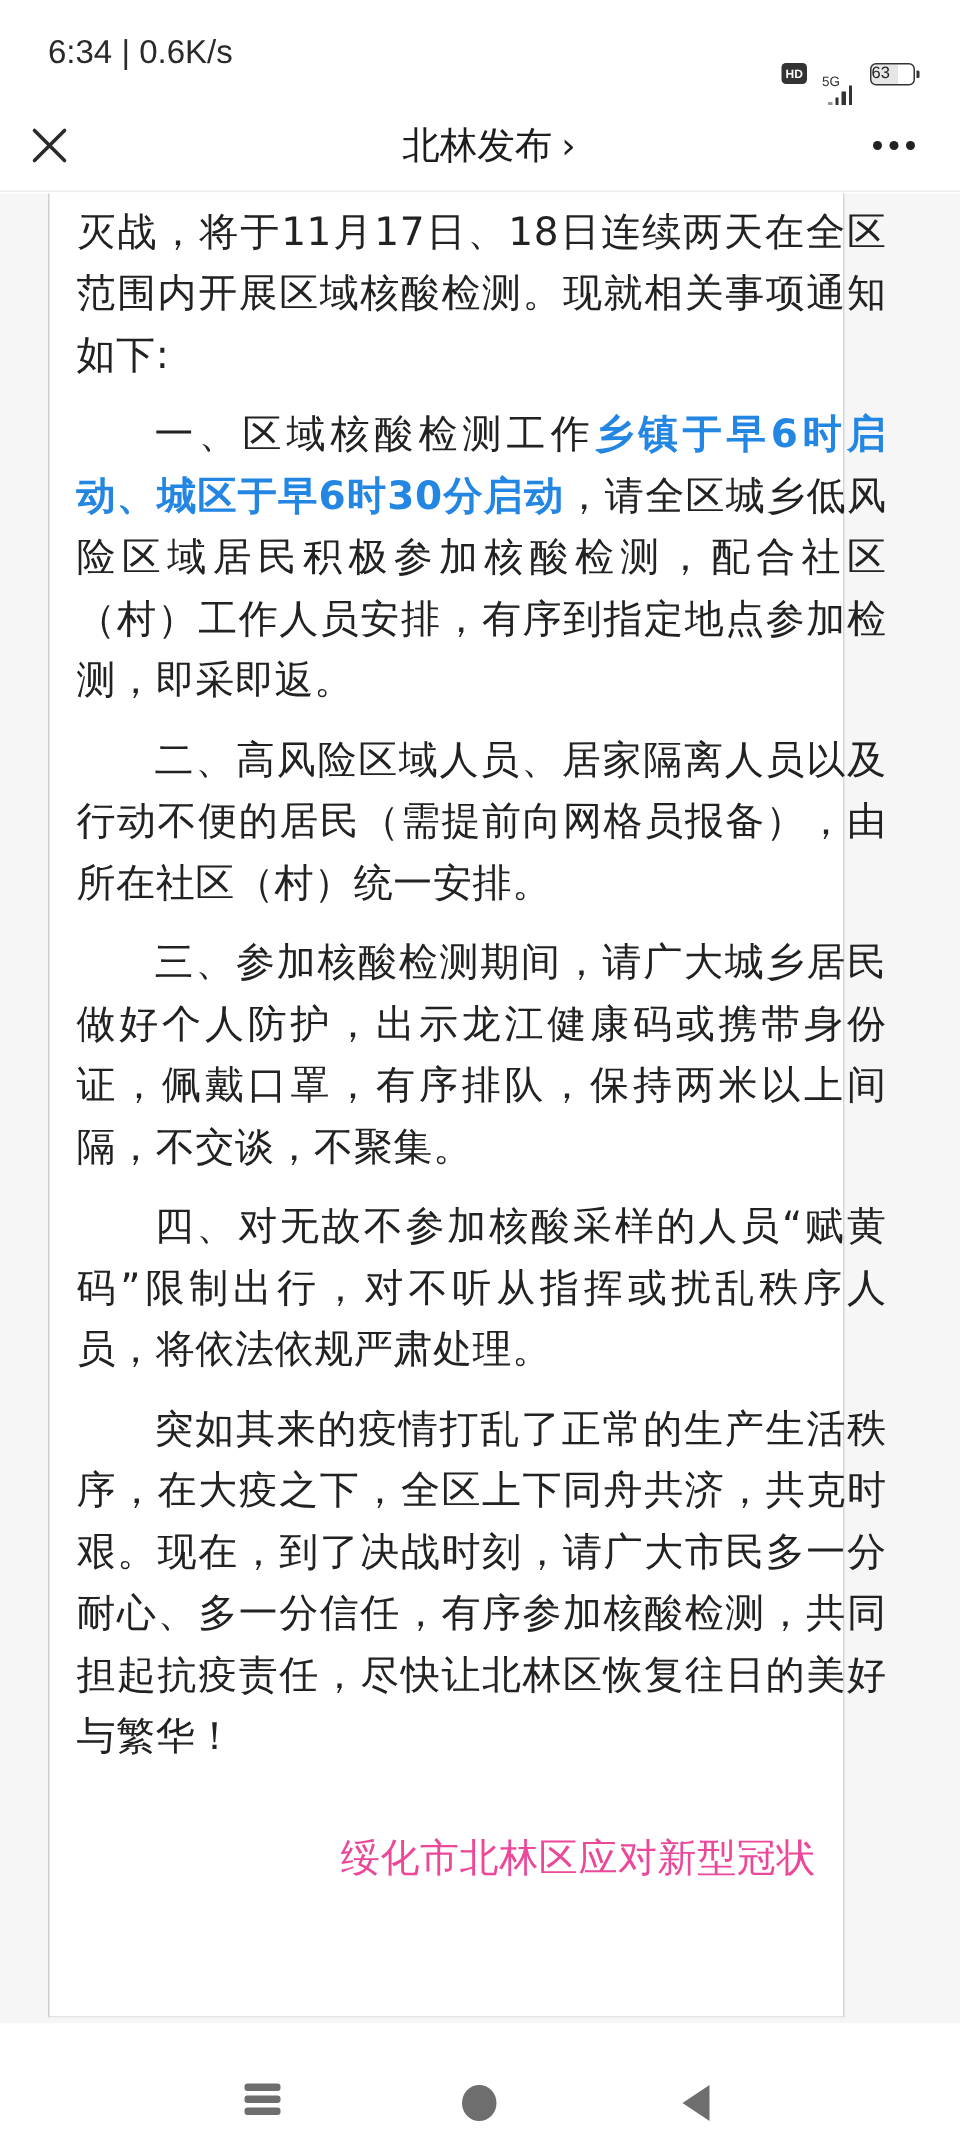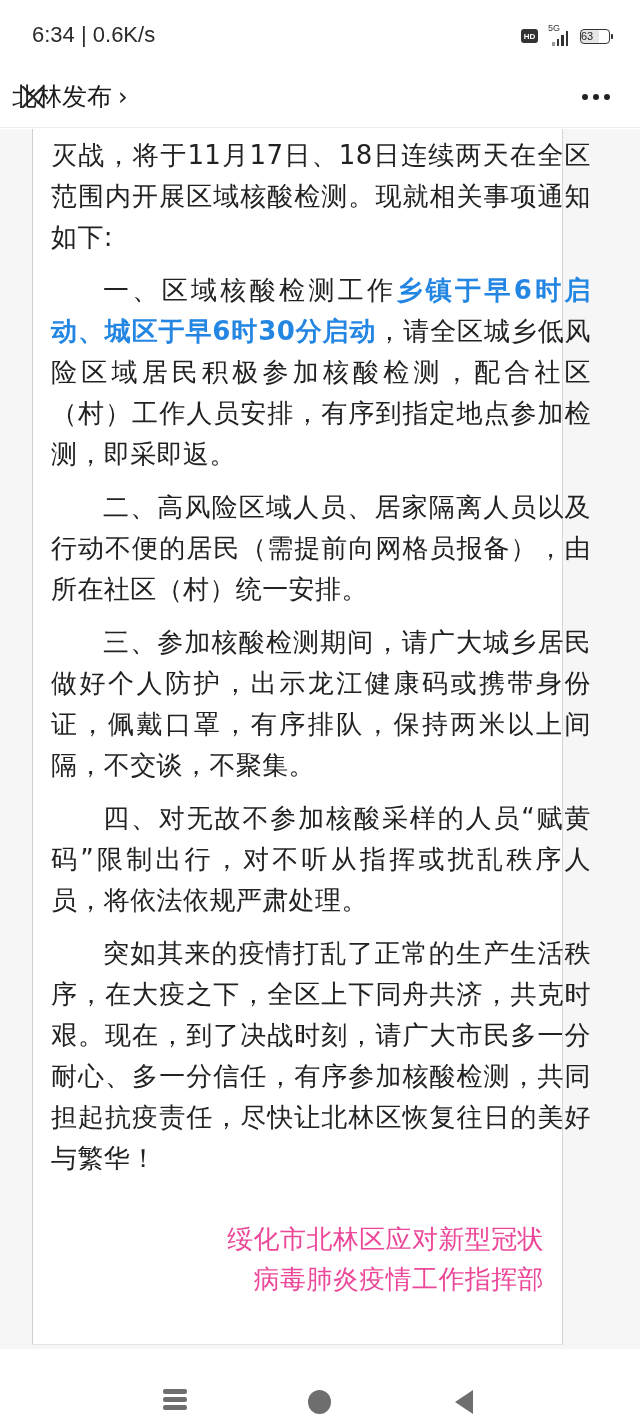--- a/index.html
+++ b/index.html
@@ -3,30 +3,30 @@
 <meta charset="utf-8">
 <style>
   * { box-sizing: border-box; margin: 0; padding: 0; }
   html, body { width: 640px; height: 1422px; overflow: hidden; background: #ffffff; }
   body { font-family: "DejaVu Sans", "Liberation Sans", sans-serif; color: #222; position: relative; }
 
   .status-bar { position: absolute; left: 0; top: 0; width: 640px; height: 70px; background: #fff; padding-left: 28px; }
   .status-time { position: absolute; left: 32px; top: 22px; font-size: 22px; color: #2a2a2a; font-family: "Liberation Sans", sans-serif; }
   .status-right { position: absolute; right: 30px; top: 26px; display: flex; align-items: center; gap: 8px; }
   .hd-badge { width: 17px; height: 14px; background: #333; color: #fff; font-size: 8px; font-weight: bold; border-radius: 3px; display: flex; align-items: center; justify-content: center; font-family: "Liberation Sans", sans-serif; }
-  .signal { position: relative; width: 26px; height: 20px; }
+  .signal { position: relative; width: 26px; height: 20px; margin-top: 26px; }
   .signal .net { position: absolute; left: 2px; top: -3px; font-size: 9px; color: #333; font-family: "Liberation Sans", sans-serif; }
   .signal .bars { position: absolute; left: 6px; bottom: 0; display: flex; align-items: flex-end; gap: 2px; }
   .signal .bars span { display: block; width: 2.5px; background: #333; }
   .battery { position: relative; width: 30px; height: 15px; border: 1.5px solid #333; border-radius: 4px; font-size: 11px; display: flex; align-items: center; justify-content: flex-start; color: #222; background: linear-gradient(to right, #e6e6e6 63%, #fff 63%); font-family: "Liberation Sans", sans-serif; }
   .battery::after { content: ""; position: absolute; right: -4px; top: 4px; width: 2px; height: 5px; background: #333; border-radius: 0 1px 1px 0; }
 
   .nav-bar { position: absolute; left: 0; top: 70px; width: 640px; height: 58px; background: #fff; border-bottom: 1px solid #ededed; }
   .close-btn { position: absolute; left: 18px; top: 12px; width: 30px; height: 30px; }
-  .nav-title { position: absolute; left: 0; right: 0; top: 10px; font-size: 25px; color: #1d1d1d; padding-left: 12px; }
+  .nav-title { position: absolute; left: 0; right: 0; top: 10px; text-align: center; font-size: 25px; color: #1d1d1d; padding-left: 12px; }
   .nav-title .chev { margin-left: 6px; font-size: 24px; }
   .more-btn { position: absolute; right: 30px; top: 24px; display: flex; gap: 5px; }
   .more-btn span { width: 6px; height: 6px; background: #222; border-radius: 50%; }
 
   .page { position: absolute; left: 0; top: 129px; width: 640px; height: 1220px; background: #f6f6f6; }
   .frame { position: absolute; left: 32px; top: 0; width: 531px; height: 1216px; background: #fff; border-left: 1.5px solid #cfcfcf; border-right: 1.5px solid #d4d4d4; border-bottom: 1px solid #e4e4e4; }
   .article { position: absolute; left: 18px; top: 6px; width: 540px; font-size: 26px; line-height: 41px; color: #222; text-align: justify; letter-spacing: 0.4px; }
   .article p { margin-bottom: 12px; }
   .article p.indent { text-indent: 52px; }
   .hl { color: #2486e3; font-weight: bold; }
@@ -86,21 +86,20 @@
     <div class="article">
       <p>灭战，将于11月17日、18日连续两天在全区范围内开展区域核酸检测。现就相关事项通知如下:</p>
       <p class="indent"><span>一、区域核酸检测工作</span><span class="hl">乡镇于早6时启动</span><span class="hl">、</span><span class="hl">城区于早6时30分启动</span><span>，请全区城乡低风险区域居民积极参加核酸检测，配合社区（村）工作人员安排，有序到指定地点参加检测，即采即返。</span></p>
       <p class="indent">二、高风险区域人员、居家隔离人员以及行动不便的居民（需提前向网格员报备），由所在社区（村）统一安排。</p>
       <p class="indent">三、参加核酸检测期间，请广大城乡居民做好个人防护，出示龙江健康码或携带身份证，佩戴口罩，有序排队，保持两米以上间隔，不交谈，不聚集。</p>
       <p class="indent">四、对无故不参加核酸采样的人员“赋黄码”限制出行，对不听从指挥或扰乱秩序人员，将依法依规严肃处理。</p>
       <p class="indent">突如其来的疫情打乱了正常的生产生活秩序，在大疫之下，全区上下同舟共济，共克时艰。现在，到了决战时刻，请广大市民多一分耐心、多一分信任，有序参加核酸检测，共同担起抗疫责任，尽快让北林区恢复往日的美好与繁华！</p>
     </div>
     <div class="signature">
       <div>绥化市北林区应对新型冠状</div>
-      <div>病毒肺炎疫情工作指挥部</div>
     </div>
   </div>
 </div>
 
 <div class="sys-nav">
   <div class="nav-menu">
       <span></span>
       <span></span>
       <span></span>
     </div>

